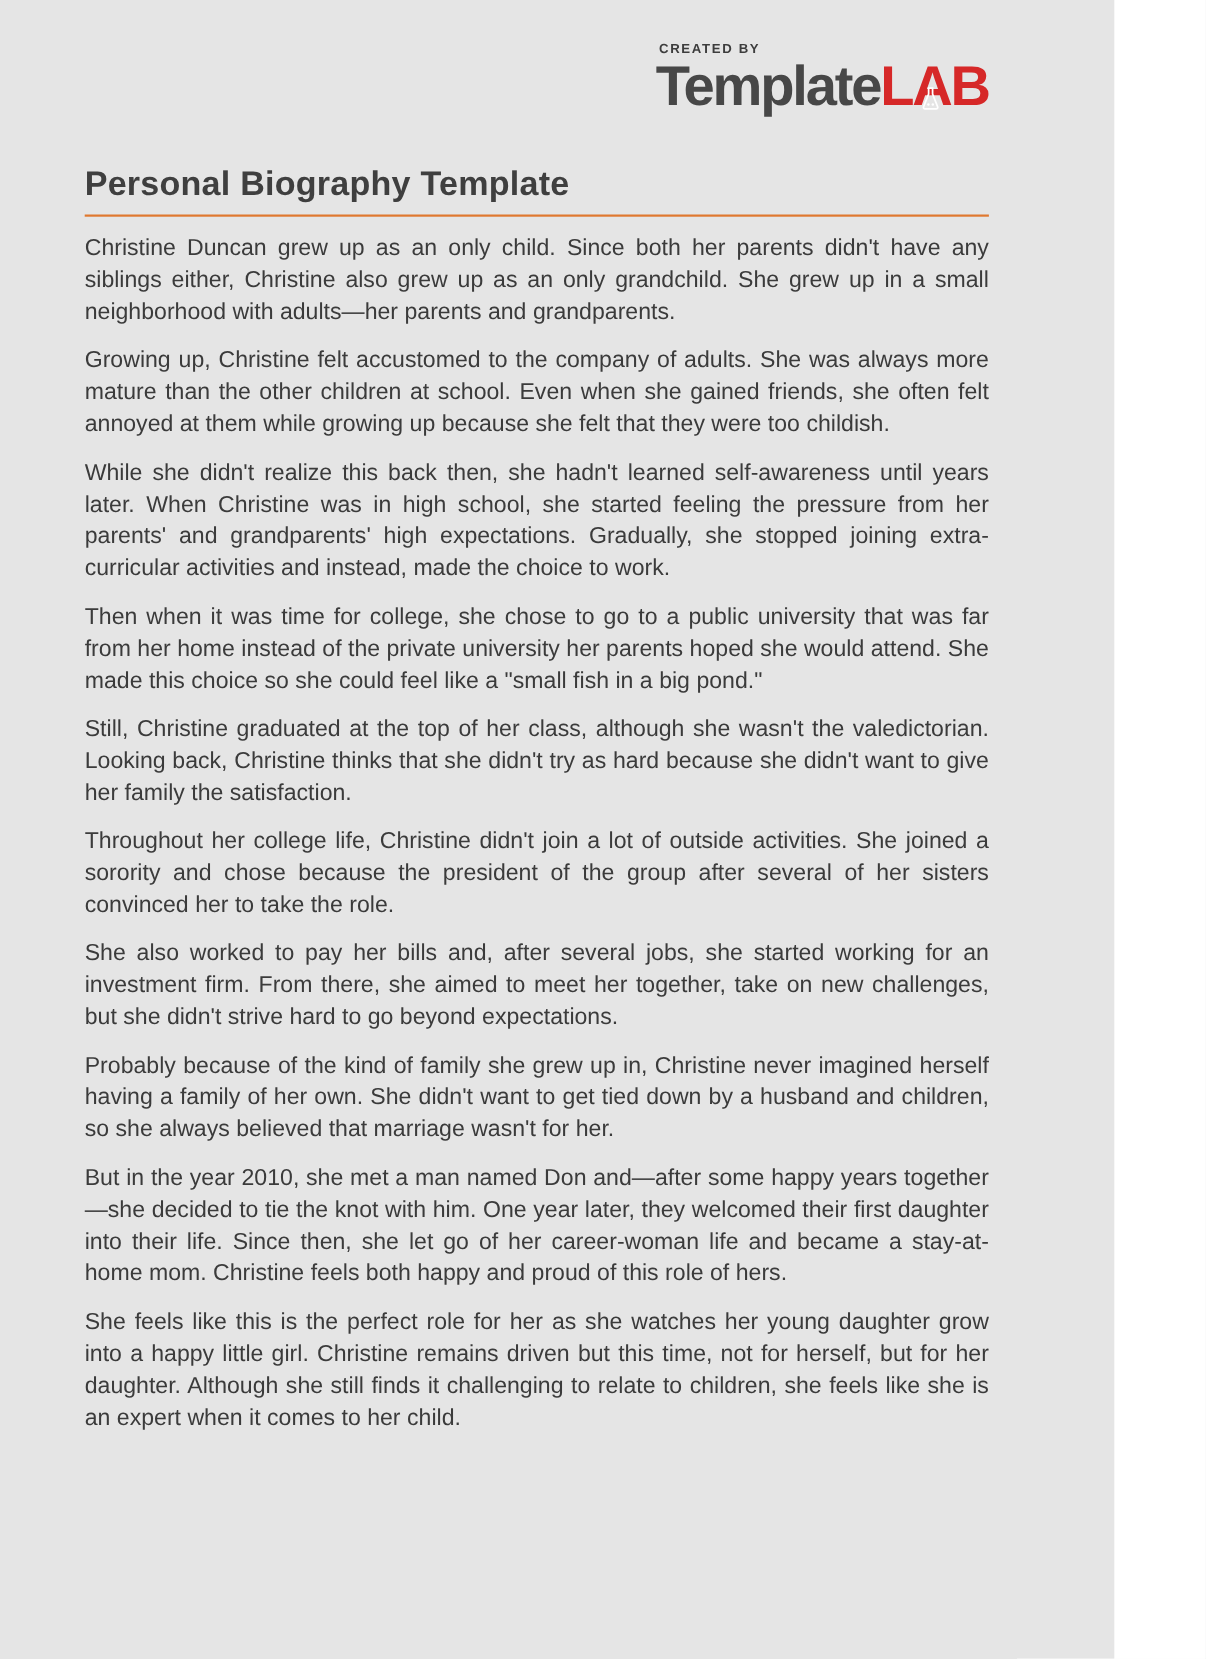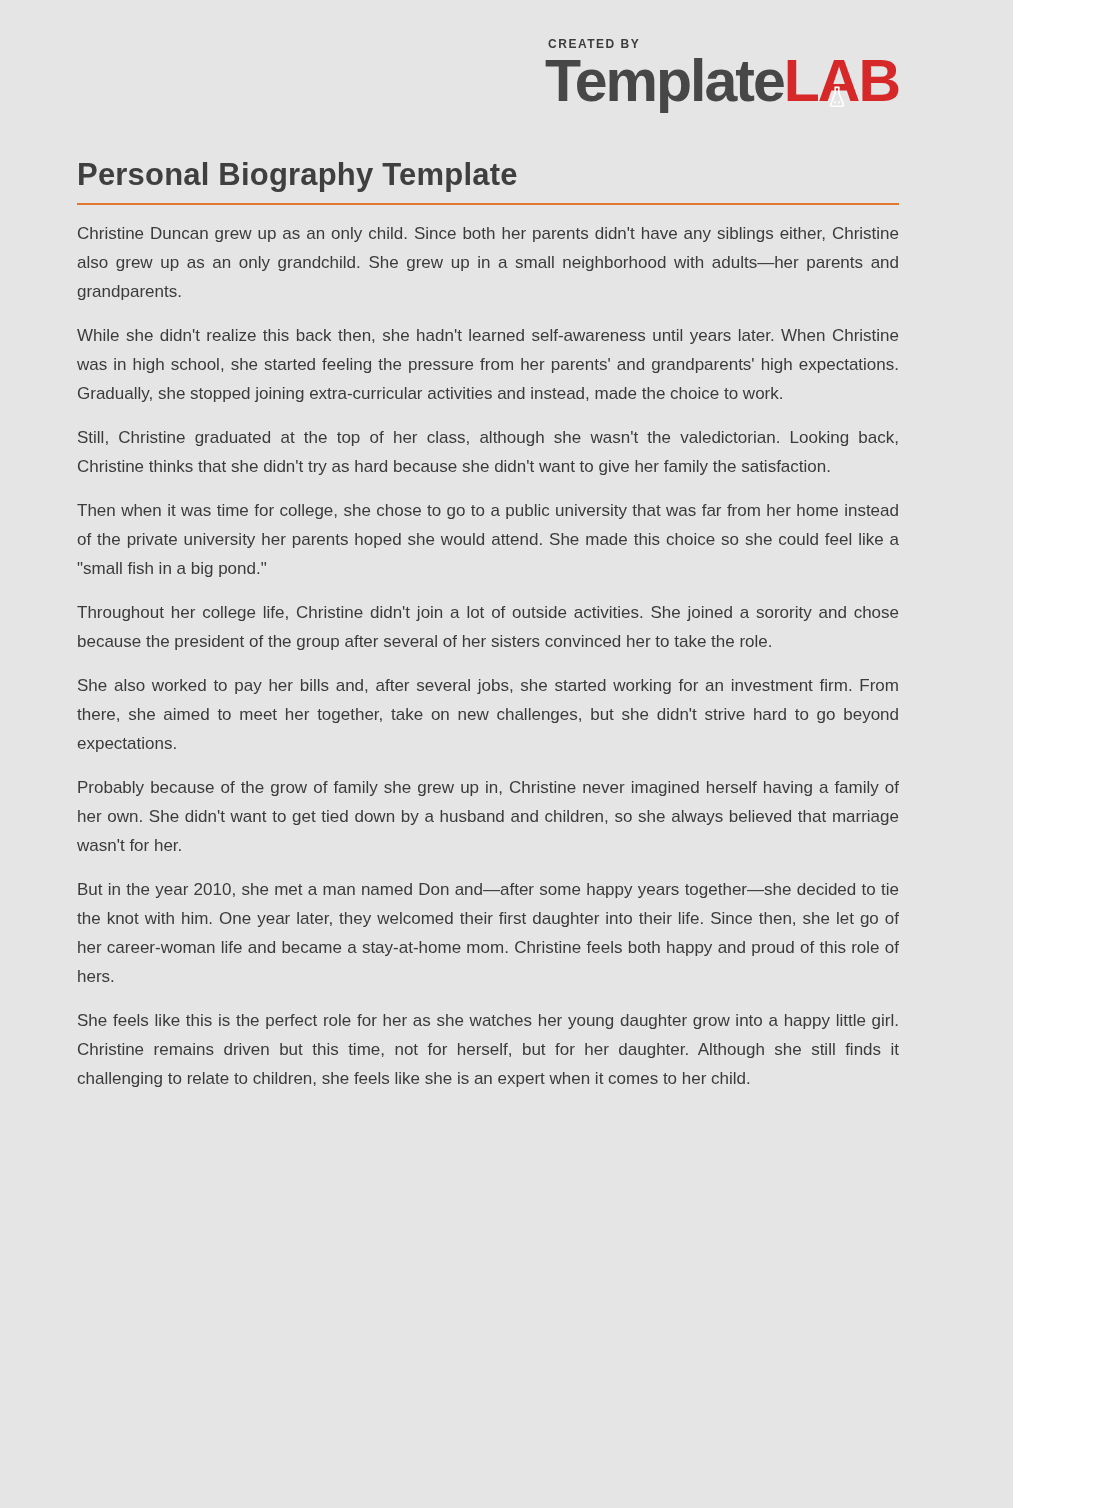--- a/index.html
+++ b/index.html
@@ -31,21 +31,21 @@
   }
   .logo-tagline {
     font-size: 12px;
     font-weight: bold;
     letter-spacing: 1.5px;
     color: #3d3d3d;
     margin-left: 3px;
     margin-bottom: 2px;
   }
   .logo-brand {
-    font-size: 59px;
+    font-size: 51px;
     font-weight: bold;
     letter-spacing: -2px;
     white-space: nowrap;
   }
   .brand-gray { color: #474747; }
   .brand-red  { position: relative; }
   .flask-overlay {
     position: absolute;
     left: 46%;
     top: 57%;
@@ -57,21 +57,21 @@
     font-size: 31px;
     font-weight: bold;
     color: #3f3f3f;
     letter-spacing: 0.2px;
     padding-bottom: 10px;
     border-bottom: 2px solid #e0782f;
     margin-bottom: 14px;
   }
   
   .doc-body p {
-    font-size: 17px;
+    font-size: 21px;
     line-height: 29px;
     text-align: justify;
     color: #3b3b3b;
     margin-bottom: 15px;
   }
   .doc-body p:last-child { margin-bottom: 0; }
 </style>
 </head>
 <body>
 
@@ -87,23 +87,24 @@
                       <circle cx="10" cy="16.5" r="1.1" fill="#ffffff"></circle>
                     </svg></span></span>
       </div>
     </div>
   </div>
 
   <h1 class="doc-title">Personal Biography Template</h1>
 
   <div class="doc-body">
     <p>Christine Duncan grew up as an only child. Since both her parents didn't have any siblings either, Christine also grew up as an only grandchild. She grew up in a small neighborhood with adults—her parents and grandparents.</p>
+    <p>Growing up, Christine felt accustomed to the company of adults. She was always more mature than the other children at school. Even when she gained friends, she often felt annoyed at them while growing up because she felt that they were too childish.</p>
     <p>While she didn't realize this back then, she hadn't learned self-awareness until years later. When Christine was in high school, she started feeling the pressure from her parents' and grandparents' high expectations. Gradually, she stopped joining extra-curricular activities and instead, made the choice to work.</p>
+    <p>Then when it was time for college, she chose to go to a public university that was far from her home instead of the private university her parents hoped she would attend. She made this choice so she could feel like a "small fish in a big pond."</p>
     <p>Still, Christine graduated at the top of her class, although she wasn't the valedictorian. Looking back, Christine thinks that she didn't try as hard because she didn't want to give her family the satisfaction.</p>
-    <p>Then when it was time for college, she chose to go to a public university that was far from her home instead of the private university her parents hoped she would attend. She made this choice so she could feel like a "small fish in a big pond."</p>
     <p>Throughout her college life, Christine didn't join a lot of outside activities. She joined a sorority and chose because the president of the group after several of her sisters convinced her to take the role.</p>
     <p>She also worked to pay her bills and, after several jobs, she started working for an investment firm. From there, she aimed to meet her together, take on new challenges, but she didn't strive hard to go beyond expectations.</p>
-    <p>Probably because of the grow of family she grew up in, Christine never imagined herself having a family of her own. She didn't want to get tied down by a husband and children, so she always believed that marriage wasn't for her.</p>
+    <p>Probably because of the kind of family she grew up in, Christine never imagined herself having a family of her own. She didn't want to get tied down by a husband and children, so she always believed that marriage wasn't for her.</p>
     <p>But in the year 2010, she met a man named Don and—after some happy years together—she decided to tie the knot with him. One year later, they welcomed their first daughter into their life. Since then, she let go of her career-woman life and became a stay-at-home mom. Christine feels both happy and proud of this role of hers.</p>
     <p>She feels like this is the perfect role for her as she watches her young daughter grow into a happy little girl. Christine remains driven but this time, not for herself, but for her daughter. Although she still finds it challenging to relate to children, she feels like she is an expert when it comes to her child.</p>
   </div>
 
 </div>
 
 </body></html>

